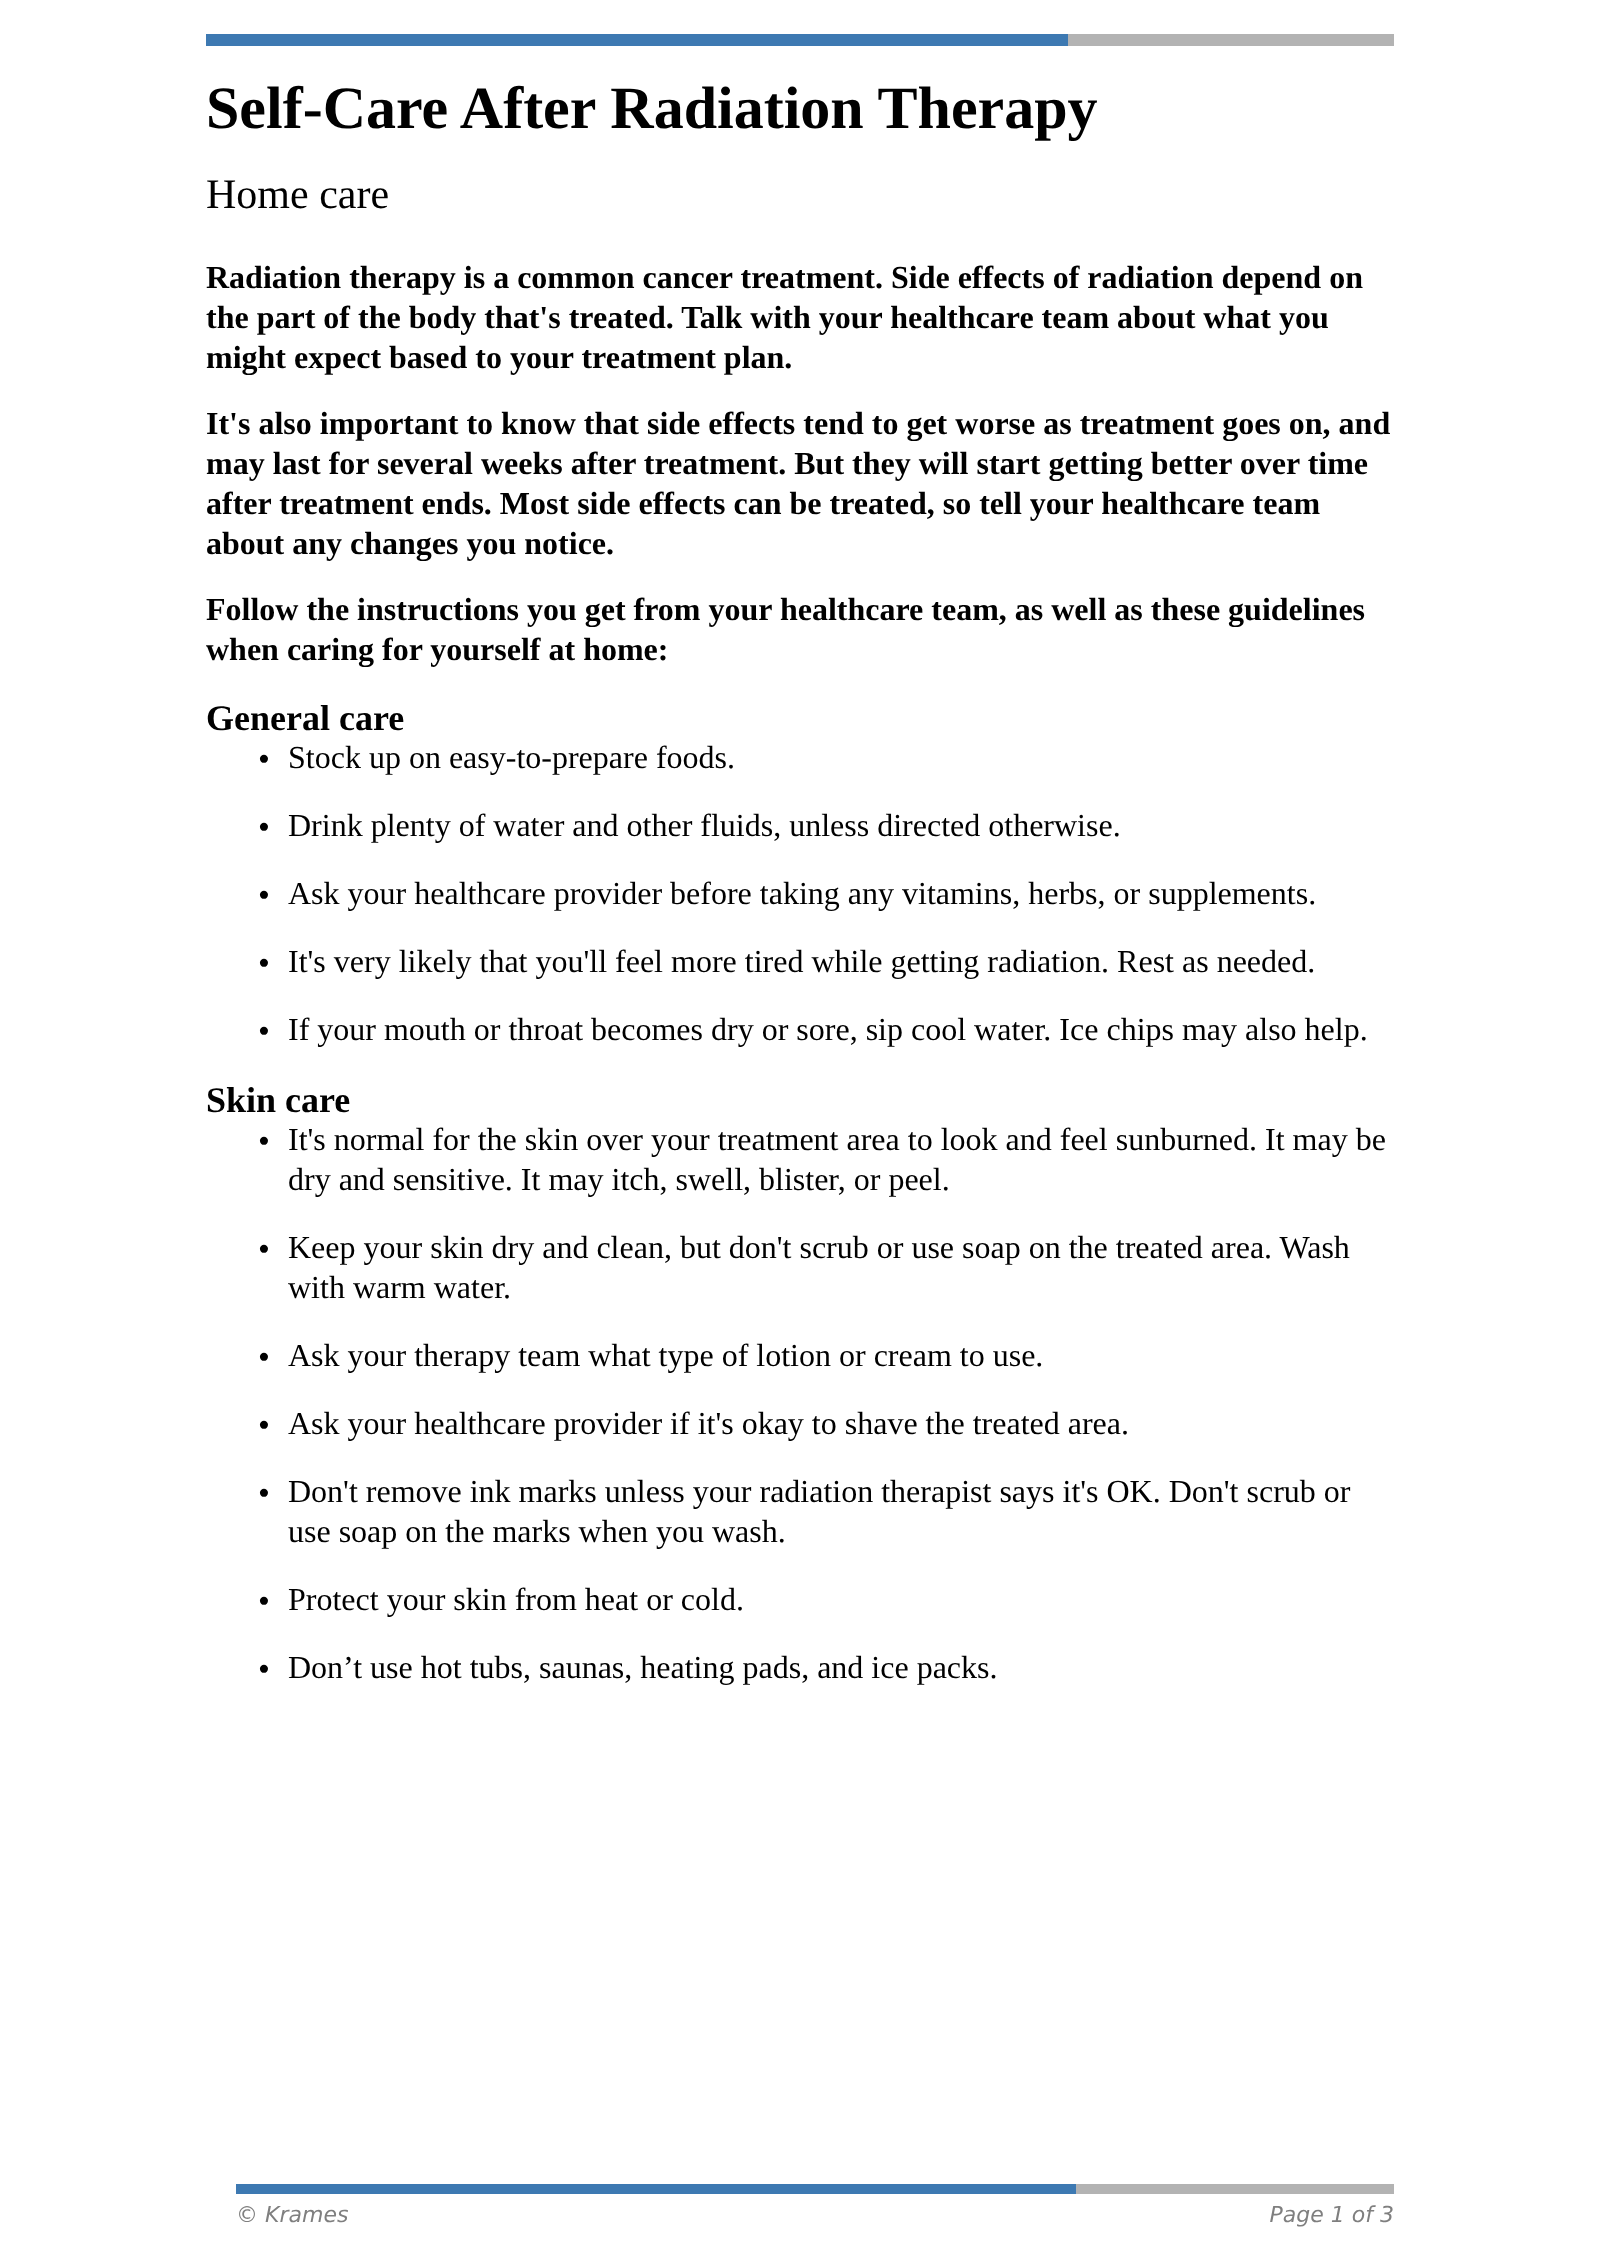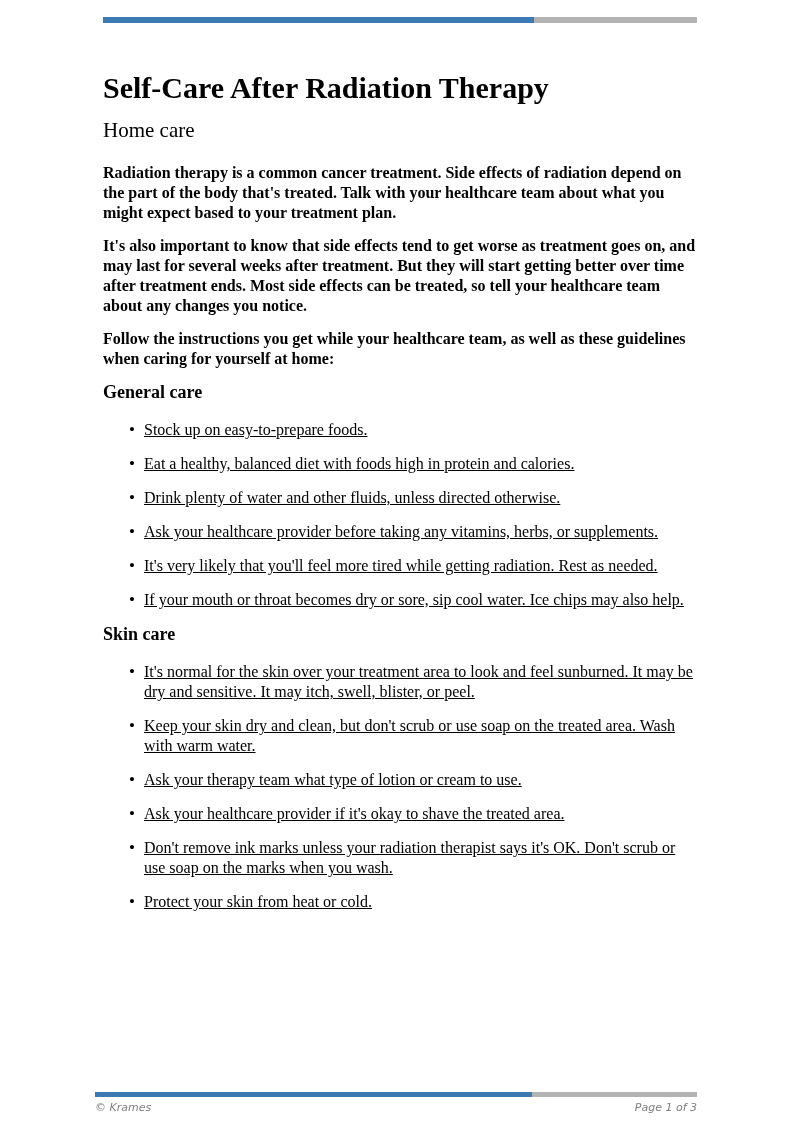--- a/index.html
+++ b/index.html
@@ -18,21 +18,21 @@
   .accent-bar {
     display: flex;
     height: 6px;
     width: 100%;
   }
   .accent-bar .bar-blue { flex: 0 0 72.6%; height: 100%; }
   .accent-bar .bar-gray { flex: 1 1 auto; height: 100%; }
   .top-bar { margin-top: 17px; }
 
   h1.doc-title {
-    margin-top: 48px;
+    margin-top: 15px;
     font-size: 30px;
     line-height: 1.1;
     font-weight: bold;
     letter-spacing: 0px;
   }
   h2.doc-subtitle {
     margin-top: 14px;
     font-size: 21px;
     line-height: 1.15;
     font-weight: normal;
@@ -44,43 +44,41 @@
     margin: 0 0 13px 0;
   }
   .section-heading {
     margin-top: 3px;
     font-size: 18px;
     line-height: 21px;
     font-weight: bold;
   }
   ul.bullet-list {
     list-style: none;
-    margin-top: 17px;
-    text-decoration: underline;
   }
   ul.bullet-list li {
     position: relative;
     padding-left: 41px;
     font-size: 16px;
     line-height: 1.25;
     margin-bottom: 14px;
   }
   ul.bullet-list li::before {
     content: "\2022";
     position: absolute;
     left: 26px;
     top: -1px;
     font-size: 17px;
   }
 
   
   .footer {
     position: absolute;
     top: 1092px;
-    left: 95px;
+    left: 118px;
     right: 103px;
   }
   .footer .accent-bar { height: 5px; }
   .footer-row {
     display: flex;
     justify-content: space-between;
     margin-top: 4px;
     font-family: "DejaVu Sans", "Liberation Sans", sans-serif;
     font-style: italic;
     font-size: 11px;
@@ -97,41 +95,41 @@
     <div class="bar-gray" style="background: rgb(179, 179, 179);"></div>
   </div>
 
   <h1 class="doc-title">Self-Care After Radiation Therapy</h1>
 
   <h2 class="doc-subtitle">Home care</h2>
 
   <div class="intro">
       <p>Radiation therapy is a common cancer treatment. Side effects of radiation depend on the part of the body that's treated. Talk with your healthcare team about what you might expect based to your treatment plan.</p>
       <p>It's also important to know that side effects tend to get worse as treatment goes on, and may last for several weeks after treatment. But they will start getting better over time after treatment ends. Most side effects can be treated, so tell your healthcare team about any changes you notice.</p>
-      <p>Follow the instructions you get while your healthcare team, as well as these guidelines when caring for yourself at home:</p>
+      <p>Follow the instructions you get from your healthcare team, as well as these guidelines when caring for yourself at home:</p>
     </div>
 
   <div>
       <h3 class="section-heading">General care</h3>
       <ul class="bullet-list">
         <li>Stock up on easy-to-prepare foods.</li>
-        <li>Eat a healthy, balanced diet with foods high in protein and calories.</li>
         <li>Drink plenty of water and other fluids, unless directed otherwise.</li>
         <li>Ask your healthcare provider before taking any vitamins, herbs, or supplements.</li>
         <li>It's very likely that you'll feel more tired while getting radiation. Rest as needed.</li>
         <li>If your mouth or throat becomes dry or sore, sip cool water. Ice chips may also help.</li>
       </ul>
       <h3 class="section-heading">Skin care</h3>
       <ul class="bullet-list">
         <li>It's normal for the skin over your treatment area to look and feel sunburned. It may be dry and sensitive. It may itch, swell, blister, or peel.</li>
         <li>Keep your skin dry and clean, but don't scrub or use soap on the treated area. Wash with warm water.</li>
         <li>Ask your therapy team what type of lotion or cream to use.</li>
         <li>Ask your healthcare provider if it's okay to shave the treated area.</li>
         <li>Don't remove ink marks unless your radiation therapist says it's OK. Don't scrub or use soap on the marks when you wash.</li>
         <li>Protect your skin from heat or cold.</li>
+        <li>Don’t use hot tubs, saunas, heating pads, and ice packs.</li>
       </ul>
     </div>
 
 </div>
 
 <div class="footer">
   <div class="accent-bar">
     <div class="bar-blue" style="background: rgb(61, 121, 178);"></div>
     <div class="bar-gray" style="background: rgb(179, 179, 179);"></div>
   </div>

